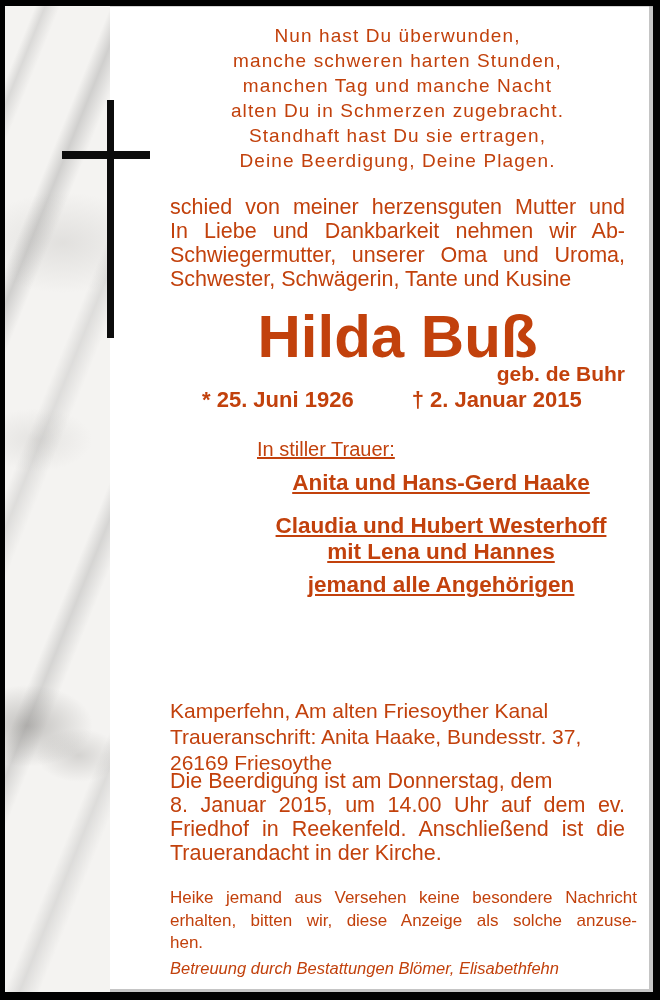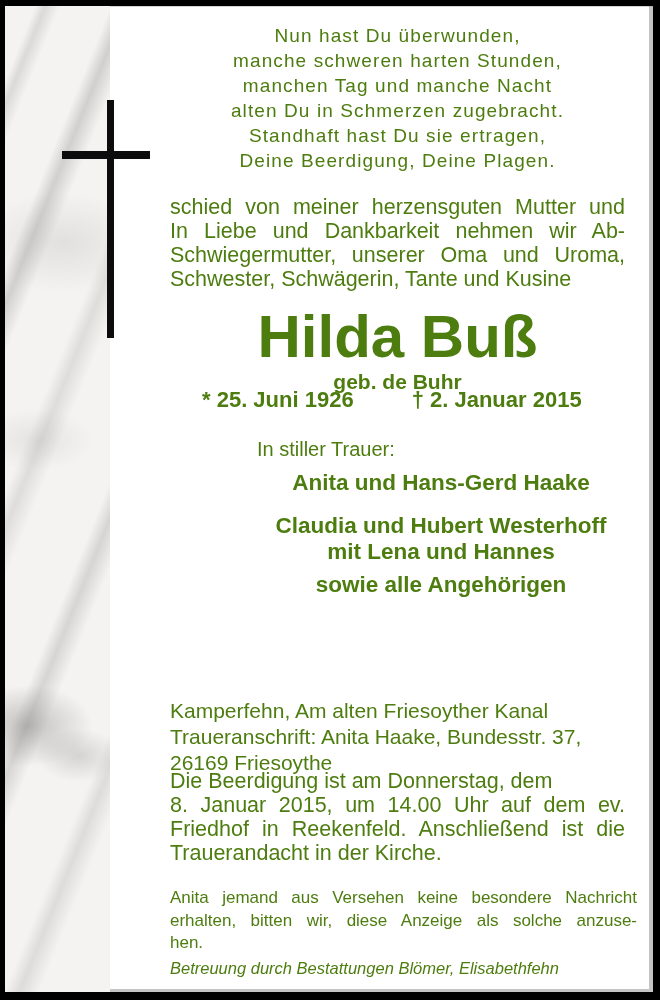--- a/index.html
+++ b/index.html
@@ -1,21 +1,21 @@
 <!DOCTYPE html>
 <html lang="de"><head>
 <meta charset="utf-8">
 <style>
   html,body{margin:0;padding:0;background:#000;}
   .page{
     position:relative;
     width:660px;height:1000px;
     background:#000;
     font-family:"Liberation Sans","DejaVu Sans",sans-serif;
-    color:#4d7c0f;
+    color:#c2410c;
     overflow:hidden;
   }
   .paper{
     position:absolute;
     left:5px;top:6px;right:7px;bottom:8px;
     background:#fff;
     box-shadow:inset -4px -3px 0 rgba(150,150,150,.55), inset 1px 1px 0 rgba(160,160,160,.45);
   }
   
   .marble{
@@ -38,24 +38,24 @@
   .cross-h{position:absolute;left:57px;top:145px;width:88px;height:8px;background:#0c0c0c;}
 
   
   .blk{position:absolute;left:165px;width:455px;}
   .center{text-align:center;}
   .just{text-align:justify;text-align-last:justify;}
 
   .poem{top:17px;font-size:19px;line-height:25px;letter-spacing:1.1px;}
   .intro{top:189px;font-size:21.5px;line-height:24px;}
   .name{top:300px;font-size:60px;line-height:62px;font-weight:bold;letter-spacing:0;}
-  .maiden{top:364px;font-size:21px;line-height:24px;font-weight:bold;}
+  .maiden{top:356px;font-size:21px;line-height:24px;font-weight:bold;text-align:right;}
   .dates{top:381px;font-size:22px;line-height:26px;font-weight:bold;
          display:flex;gap:58px;padding-left:32px;box-sizing:border-box;}
-  .mourning{top:431px;}
+  .mourning{top:431px;text-decoration:underline;}
   .mourning .head{font-size:20px;line-height:25px;padding-left:87px;}
   .group{padding-left:87px;font-size:22.5px;line-height:26px;font-weight:bold;text-align:center;}
   .g0{margin-top:8px;} .g1{margin-top:8px;} .g2{margin-top:17px;} .g3{margin-top:7px;}
   .address{top:692px;font-size:21px;line-height:26px;}
   .funeral{top:763px;font-size:21.5px;line-height:24px;}
   .note{top:881px;font-size:17px;line-height:22.5px;width:467px;}
   .credit{top:951px;font-size:16.5px;line-height:22px;font-style:italic;}
 </style>
 </head>
 <body>
@@ -97,39 +97,39 @@
     <div class="blk mourning">
       <div class="head">In stiller Trauer:</div>
       <div class="group g0">
         <div>Anita und Hans-Gerd Haake</div>
       </div>
       <div class="group g2">
         <div>Claudia und Hubert Westerhoff</div>
         <div>mit Lena und Hannes</div>
       </div>
       <div class="group g3">
-        <div>sowie alle Angehörigen</div>
+        <div>jemand alle Angehörigen</div>
       </div>
     </div>
 
     <div class="blk address">
       <div>Kamperfehn, Am alten Friesoyther Kanal</div>
       <div>Traueranschrift: Anita Haake, Bundesstr. 37,</div>
       <div>26169 Friesoythe</div>
     </div>
 
     <div class="blk funeral">
       <div>Die Beerdigung ist am Donnerstag, dem</div>
       <div class="just">8. Januar 2015, um 14.00 Uhr auf dem ev.</div>
       <div class="just">Friedhof in Reekenfeld. Anschließend ist die</div>
       <div>Trauerandacht in der Kirche.</div>
     </div>
 
     <div class="blk note">
-      <div class="just">Anita jemand aus Versehen keine besondere Nachricht</div>
+      <div class="just">Heike jemand aus Versehen keine besondere Nachricht</div>
       <div class="just">erhalten, bitten wir, diese Anzeige als solche anzuse-</div>
       <div>hen.</div>
     </div>
 
     <div class="blk credit">Betreuung durch Bestattungen Blömer, Elisabethfehn</div>
 
   </div>
 </div>
 
 </body></html>

